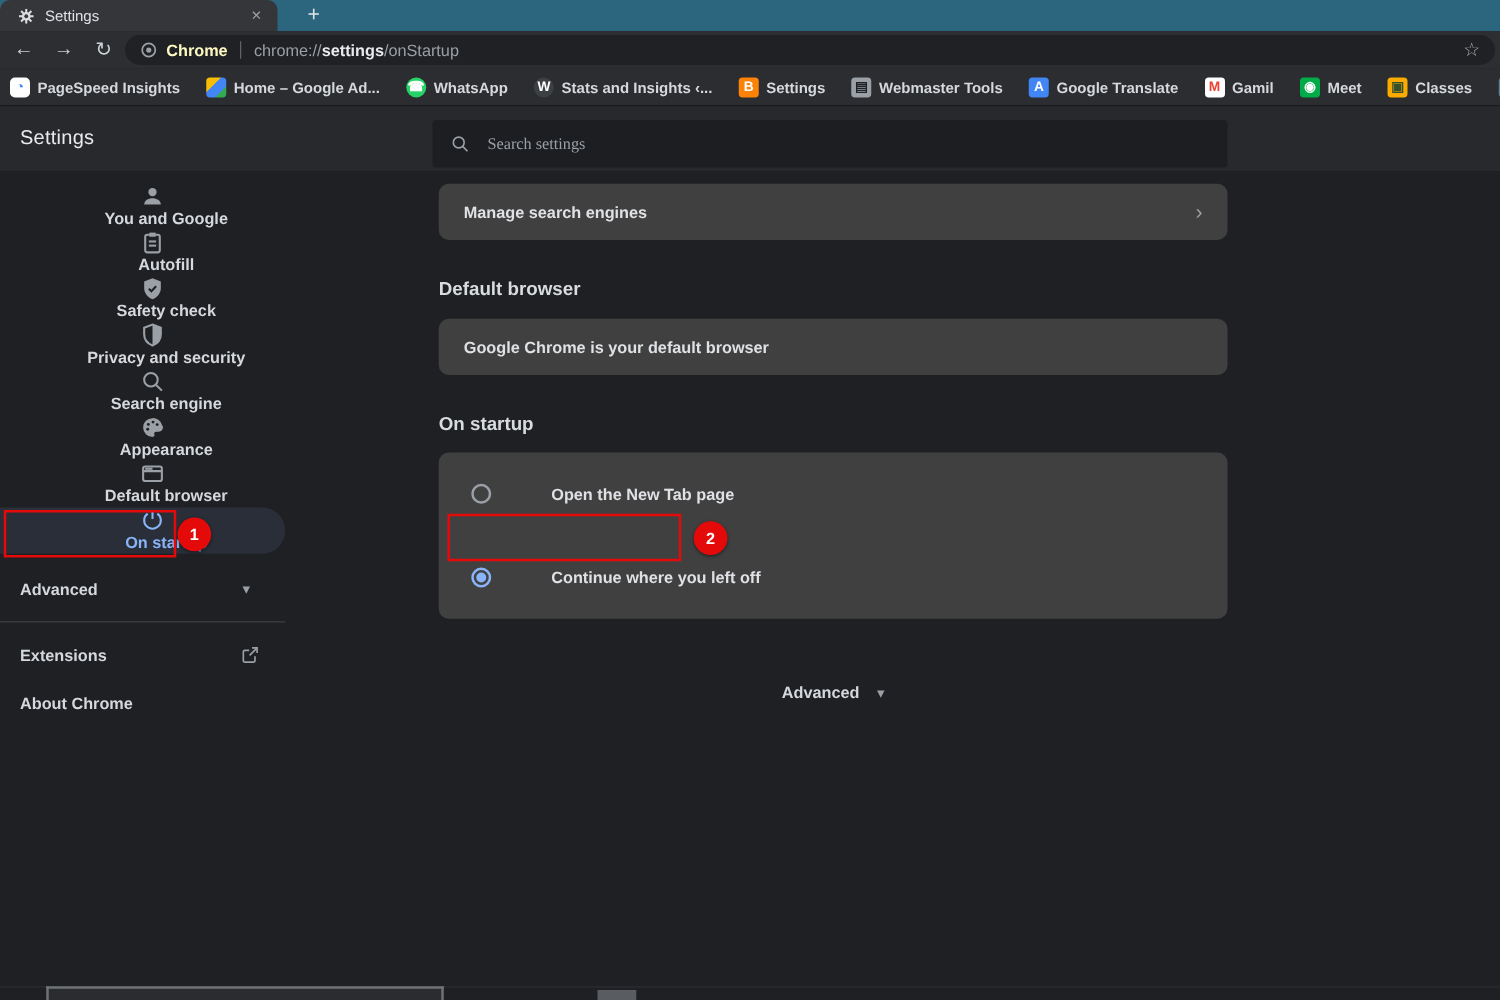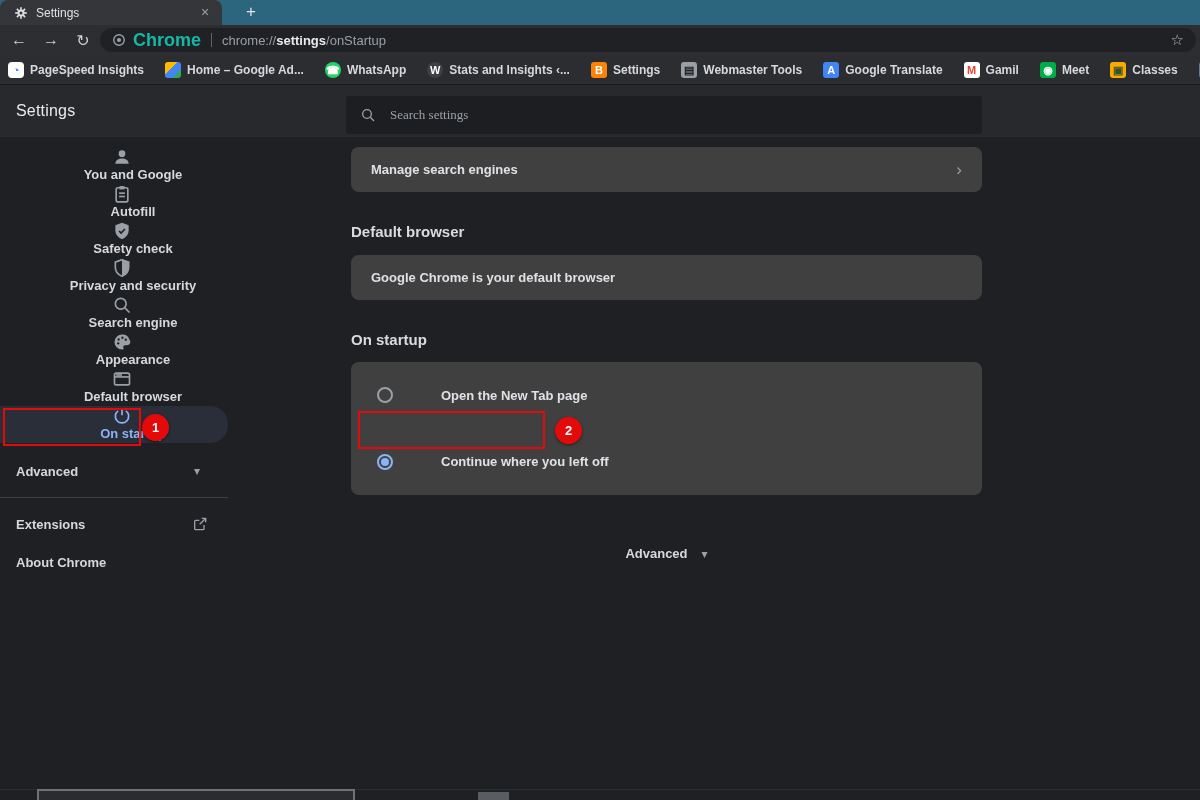--- a/index.html
+++ b/index.html
@@ -15,21 +15,21 @@
   .tab-close { color:#9aa0a6; font-size:14px; width:18px; height:18px; line-height:17px; text-align:center; border-radius:50%; }
   .newtab-btn { position:absolute; left:236px; top:0; width:30px; height:25px; color:#dfe3e6;
                 font-size:17px; text-align:center; line-height:24px; }
 
   
   .toolbar { position:absolute; left:0; top:25px; width:1200px; height:30px; background:#2d2e31;
              display:flex; align-items:center; }
   .navbtn { width:26px; text-align:center; font-size:16px; color:#cbd0d4; margin-left:6px; }
   .omnibox { position:absolute; left:100px; top:3px; width:1096px; height:24px; background:#202124;
              border-radius:12px; display:flex; align-items:center; padding:0 12px; }
-  .chip-label { font-size:18px; font-weight:700; color:#14b8a6; margin-left:7px;text-align:right; }
+  .chip-label { font-size:13px; font-weight:700; color:#fef9c3; margin-left:7px;text-align:right; }
   .omni-sep { width:1px; height:14px; background:#5f6368; margin:0 10px; }
   .url { font-size:13px; color:#9aa0a6; white-space:nowrap; }
   .url b { color:#e8eaed; font-weight:700; }
   .star { position:absolute; right:12px; color:#aeb3b8; font-size:15px; }
 
   
   .bookmarks { position:absolute; left:0; top:55px; width:1200px; height:30px; background:#2c2d30;
                display:flex; align-items:center; padding:0 8px; gap:21px; border-bottom:1px solid #1a1b1d; }
   .bm { display:flex; align-items:center; gap:6px; white-space:nowrap; }
   .bm-ico { width:16px; height:16px; font-size:11px; line-height:16px; text-align:center; font-weight:700; flex:0 0 16px; }

